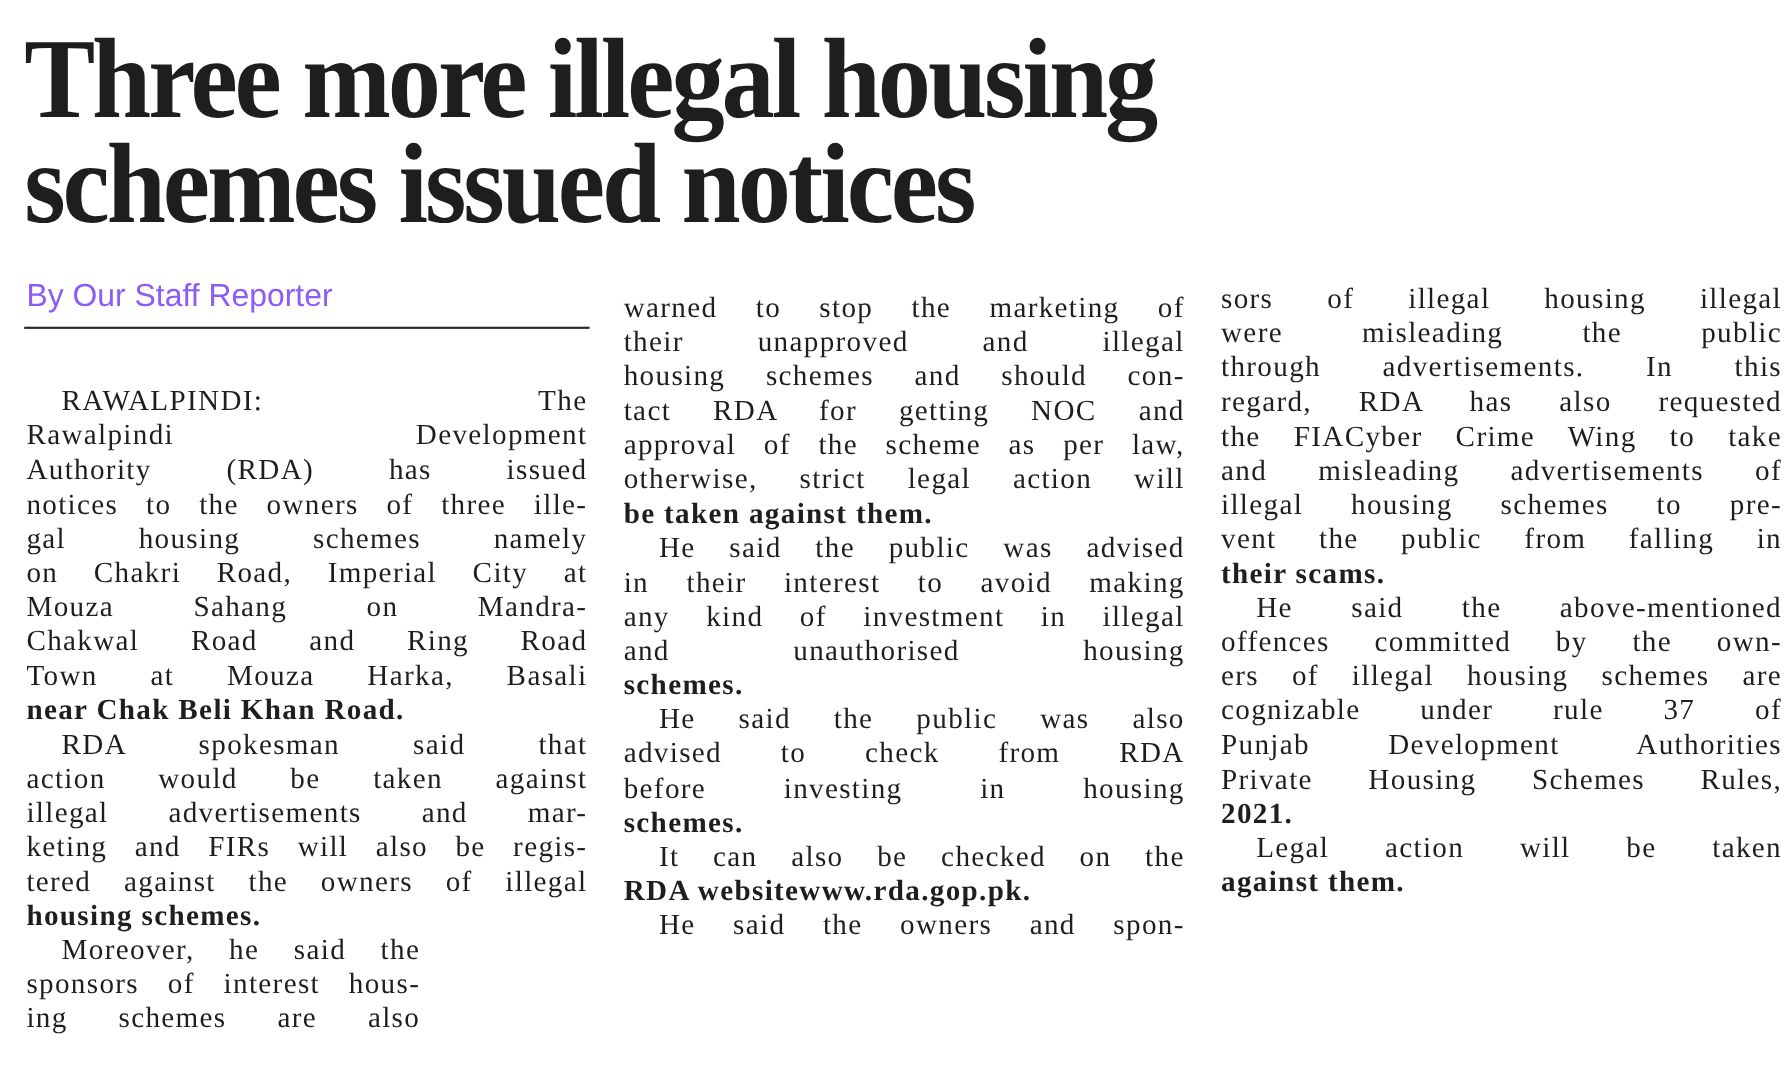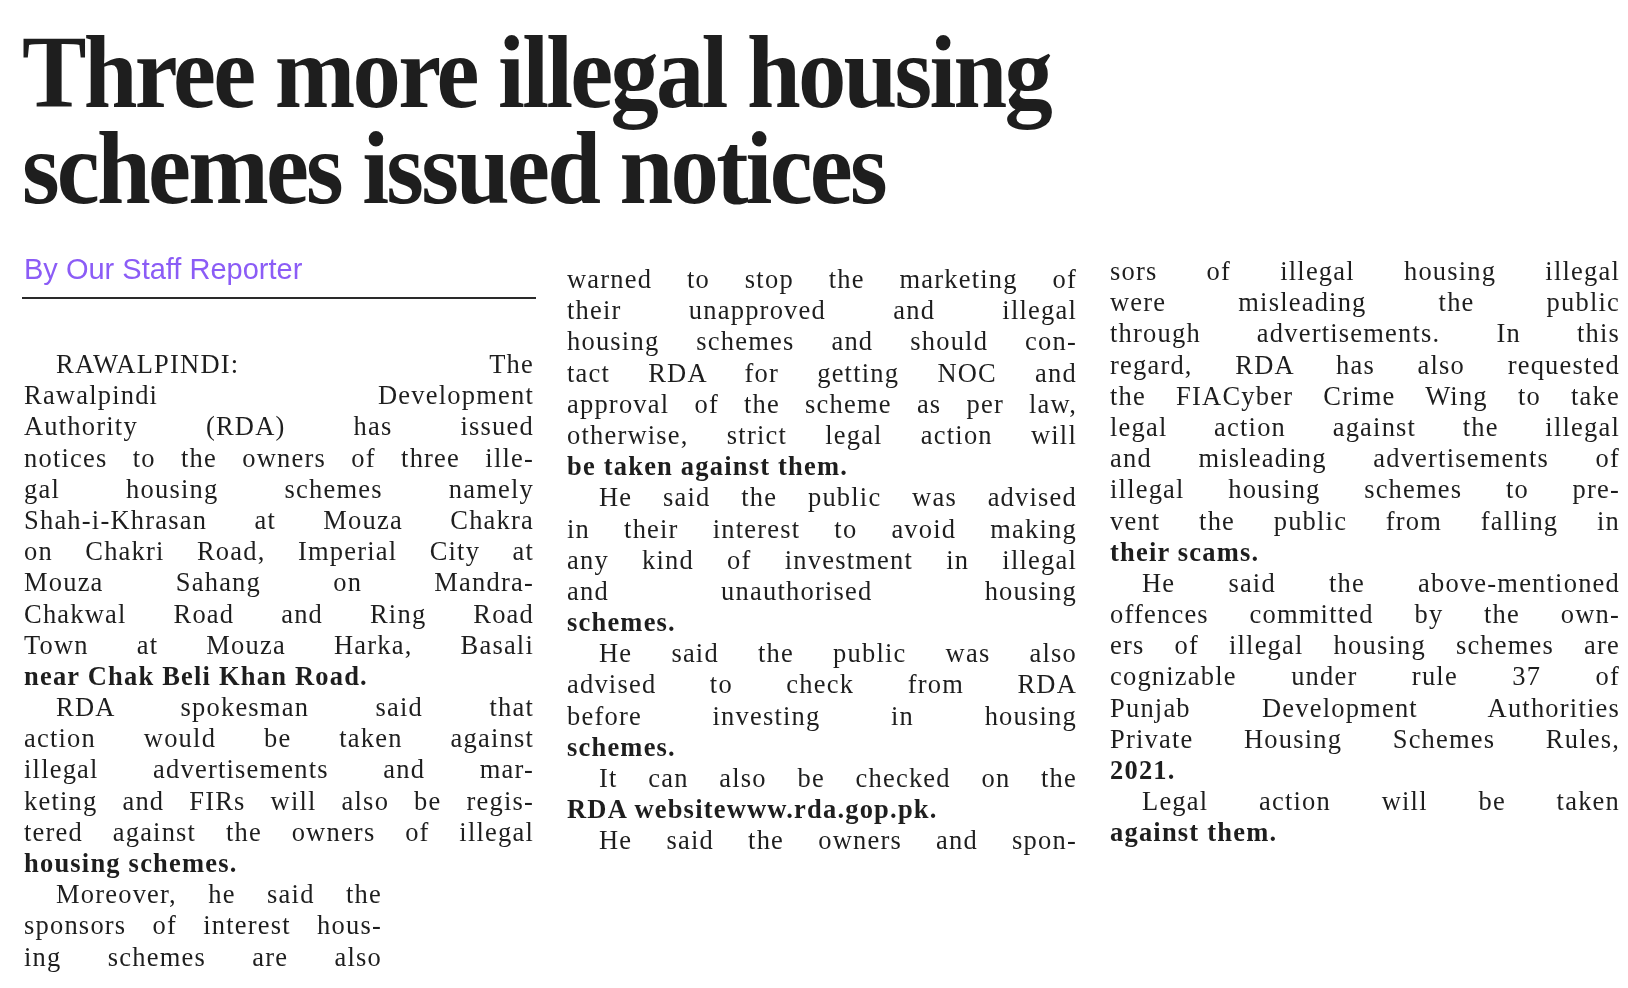--- a/index.html
+++ b/index.html
@@ -87,21 +87,20 @@
 
 <div class="byline">By Our Staff Reporter</div>
 <div class="byline-rule"></div>
 
 <div class="column col-1">
     <span class="line indent">RAWALPINDI: The</span>
     <span class="line">Rawalpindi Development</span>
     <span class="line">Authority (RDA) has issued</span>
     <span class="line">notices to the owners of three ille-</span>
     <span class="line">gal housing schemes namely</span>
-    <span class="line">Shah-i-Khrasan at Mouza Chakra</span>
     <span class="line">on Chakri Road, Imperial City at</span>
     <span class="line">Mouza Sahang on Mandra-</span>
     <span class="line">Chakwal Road and Ring Road</span>
     <span class="line">Town at Mouza Harka, Basali</span>
     <span class="line last">near Chak Beli Khan Road.</span>
     <span class="line indent">RDA spokesman said that</span>
     <span class="line">action would be taken against</span>
     <span class="line">illegal advertisements and mar-</span>
     <span class="line">keting and FIRs will also be regis-</span>
     <span class="line">tered against the owners of illegal</span>
@@ -130,21 +129,20 @@
     <span class="line indent">It can also be checked on the</span>
     <span class="line last">RDA websitewww.rda.gop.pk.</span>
     <span class="line indent">He said the owners and spon-</span>
   </div>
 <div class="column col-3">
     <span class="line">sors of illegal housing illegal</span>
     <span class="line">were misleading the public</span>
     <span class="line">through advertisements. In this</span>
     <span class="line">regard, RDA has also requested</span>
     <span class="line">the FIACyber Crime Wing to take</span>
-    <span class="line">legal action against the illegal</span>
     <span class="line">and misleading advertisements of</span>
     <span class="line">illegal housing schemes to pre-</span>
     <span class="line">vent the public from falling in</span>
     <span class="line last">their scams.</span>
     <span class="line indent">He said the above-mentioned</span>
     <span class="line">offences committed by the own-</span>
     <span class="line">ers of illegal housing schemes are</span>
     <span class="line">cognizable under rule 37 of</span>
     <span class="line">Punjab Development Authorities</span>
     <span class="line">Private Housing Schemes Rules,</span>

